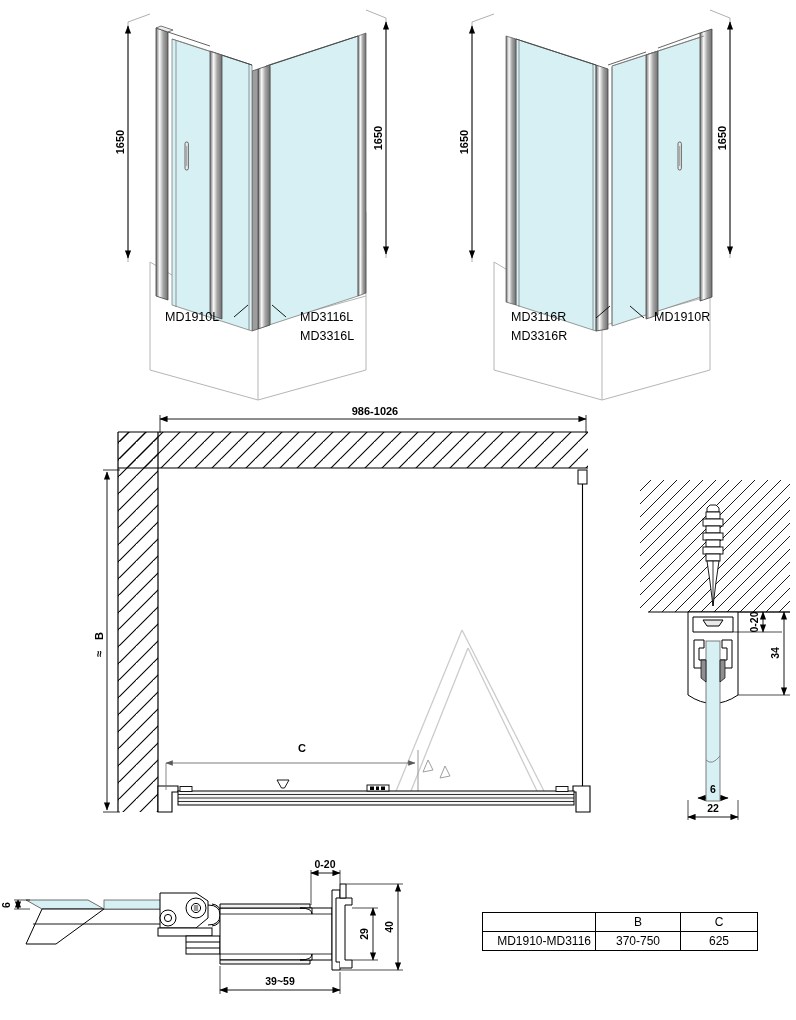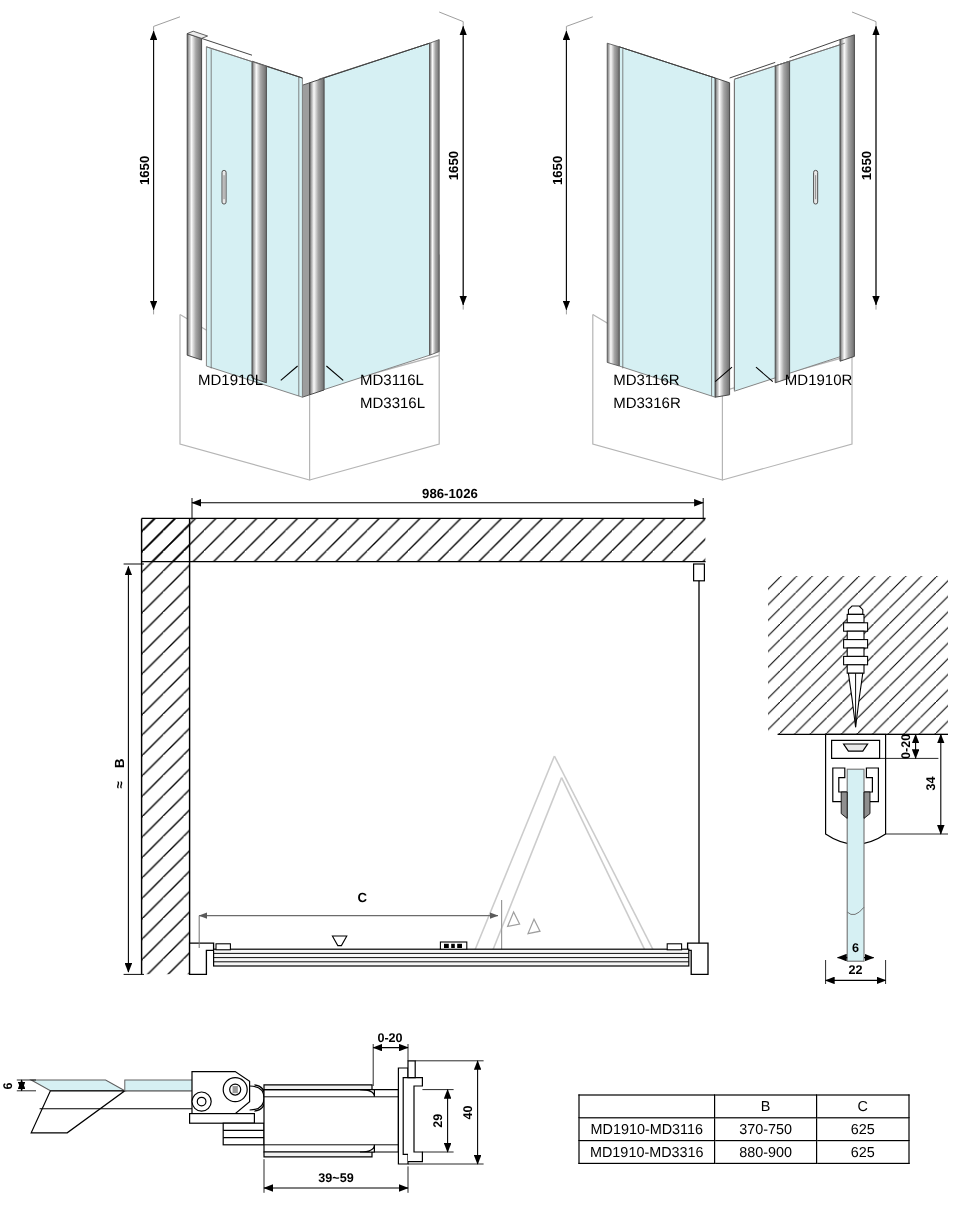--- a/index.html
+++ b/index.html
@@ -11,21 +11,21 @@
   svg{display:block;}
   .dimtxt{font-family:"Liberation Sans","DejaVu Sans",sans-serif;font-size:11px;fill:#000;font-weight:700;}
   .labtxt{font-family:"Liberation Sans","DejaVu Sans",sans-serif;font-size:12.5px;fill:#000;}
   .smalldim{font-family:"Liberation Sans","DejaVu Sans",sans-serif;font-size:10.5px;fill:#000;font-weight:700;}
   .tbl{position:absolute;left:482px;top:912px;border-collapse:collapse;}
   .tbl td,.tbl th{
      border:1px solid #000;font-size:12px;font-weight:400;
      font-family:"Liberation Sans","DejaVu Sans",sans-serif;
      padding:1px 4px;text-align:center;height:16px;line-height:16px;
   }
-  .tbl .c0{text-align:center;width:104px;}
+  .tbl .c0{text-align:right;width:104px;}
   .tbl .c1{width:76px;}
   .tbl .c2{width:68px;}
   .tbl .hdrblank{border:1px solid #000;}
 </style>
 </head>
 <body>
 
 <svg width="796" height="1020" viewBox="0 0 796 1020">
 
   <defs>
@@ -437,19 +437,14 @@
       <tr>
     <th class="c0 hdrblank"></th>
     <th class="c1">B</th>
     <th class="c2">C</th>
   </tr>
   <tr>
     <td class="c0">MD1910-MD3116</td>
     <td class="c1">370-750</td>
     <td class="c2">625</td>
   </tr>
-  <tr>
-    <td class="c0">MD1910-MD3316</td>
-    <td class="c1">880-900</td>
-    <td class="c2">625</td>
-  </tr>
 </tbody>
   </table>
 
 </body></html>

